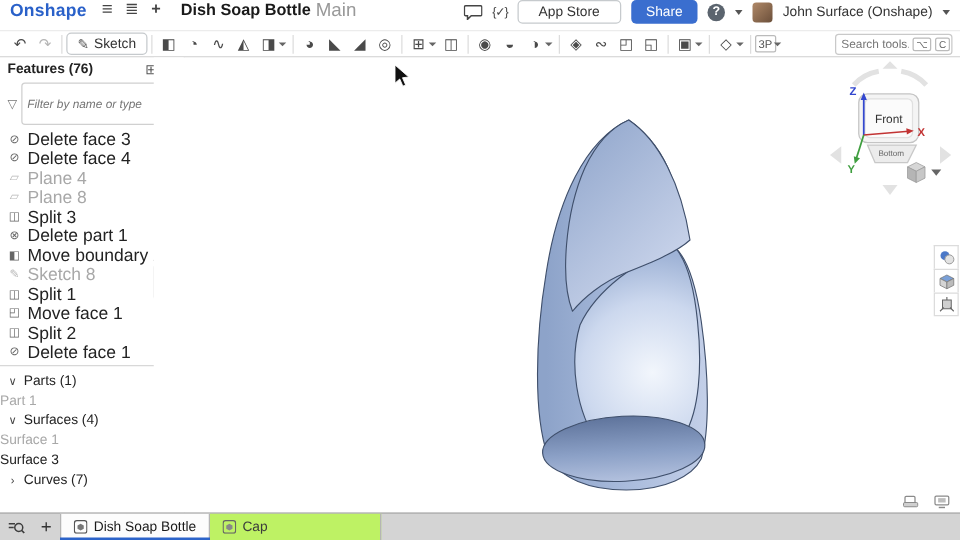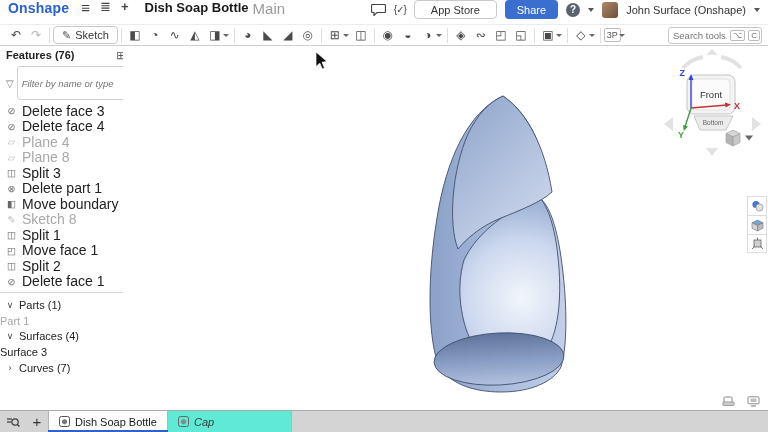--- a/index.html
+++ b/index.html
@@ -71,21 +71,21 @@
   .br-icons { position:absolute; right:8px; bottom:3px; display:flex; gap:12px; }
   .br-icons svg { cursor:pointer; }
 
   
   .tabbar { position:absolute; bottom:0; left:0; right:0; height:22px; background:#d4d4d4; border-top:1px solid #ababab; display:flex; align-items:stretch; }
   .tb-ico { width:26px; display:flex; align-items:center; justify-content:center; cursor:pointer; color:#3d3d3d; }
   .tb-plus { width:22px; display:flex; align-items:center; justify-content:center; font-size:15px; color:#333; cursor:pointer; }
   .tab { display:flex; align-items:center; gap:5px; padding:0 10px; border-left:1px solid #b5b5b5; border-right:1px solid #b5b5b5; cursor:pointer; position:relative; }
   .tab.active { background:#fcfcfc; }
   .tab.active::after { content:""; position:absolute; left:-1px; right:-1px; bottom:0; height:2px; background:#2c63c9; }
-  .tab.inactive { background:#5eead4; border-left:none; width:124px;font-style:italic; }
+  .tab.inactive { background:#bef264; border-left:none; width:137px; }
   .tab-label { font-size:11px; color:#1a1a1a; white-space:nowrap; }
   .tab.inactive .tab-label { color:#3c3c3c; }
 </style>
 </head>
 <body>
 
 <div class="hdr">
   <span class="logo">Onshape</span>
   <span class="hico" style="font-size:15px">≡</span>
   <span class="hico">≣</span>
@@ -224,20 +224,23 @@
     <div class="trow grp">
         <span class="tw">∨</span>
         <span class="tlabel">Parts (1)</span>
       </div>
     <div class="trow child muted">
         <span class="tlabel">Part 1</span>
       </div>
     <div class="trow grp">
         <span class="tw">∨</span>
         <span class="tlabel">Surfaces (4)</span>
+      </div>
+    <div class="trow child muted">
+        <span class="tlabel">Surface 1</span>
       </div>
     <div class="trow child">
         <span class="tlabel">Surface 3</span>
       </div>
     <div class="trow grp">
         <span class="tw">›</span>
         <span class="tlabel">Curves (7)</span>
       </div>
   </div>
 </div>

